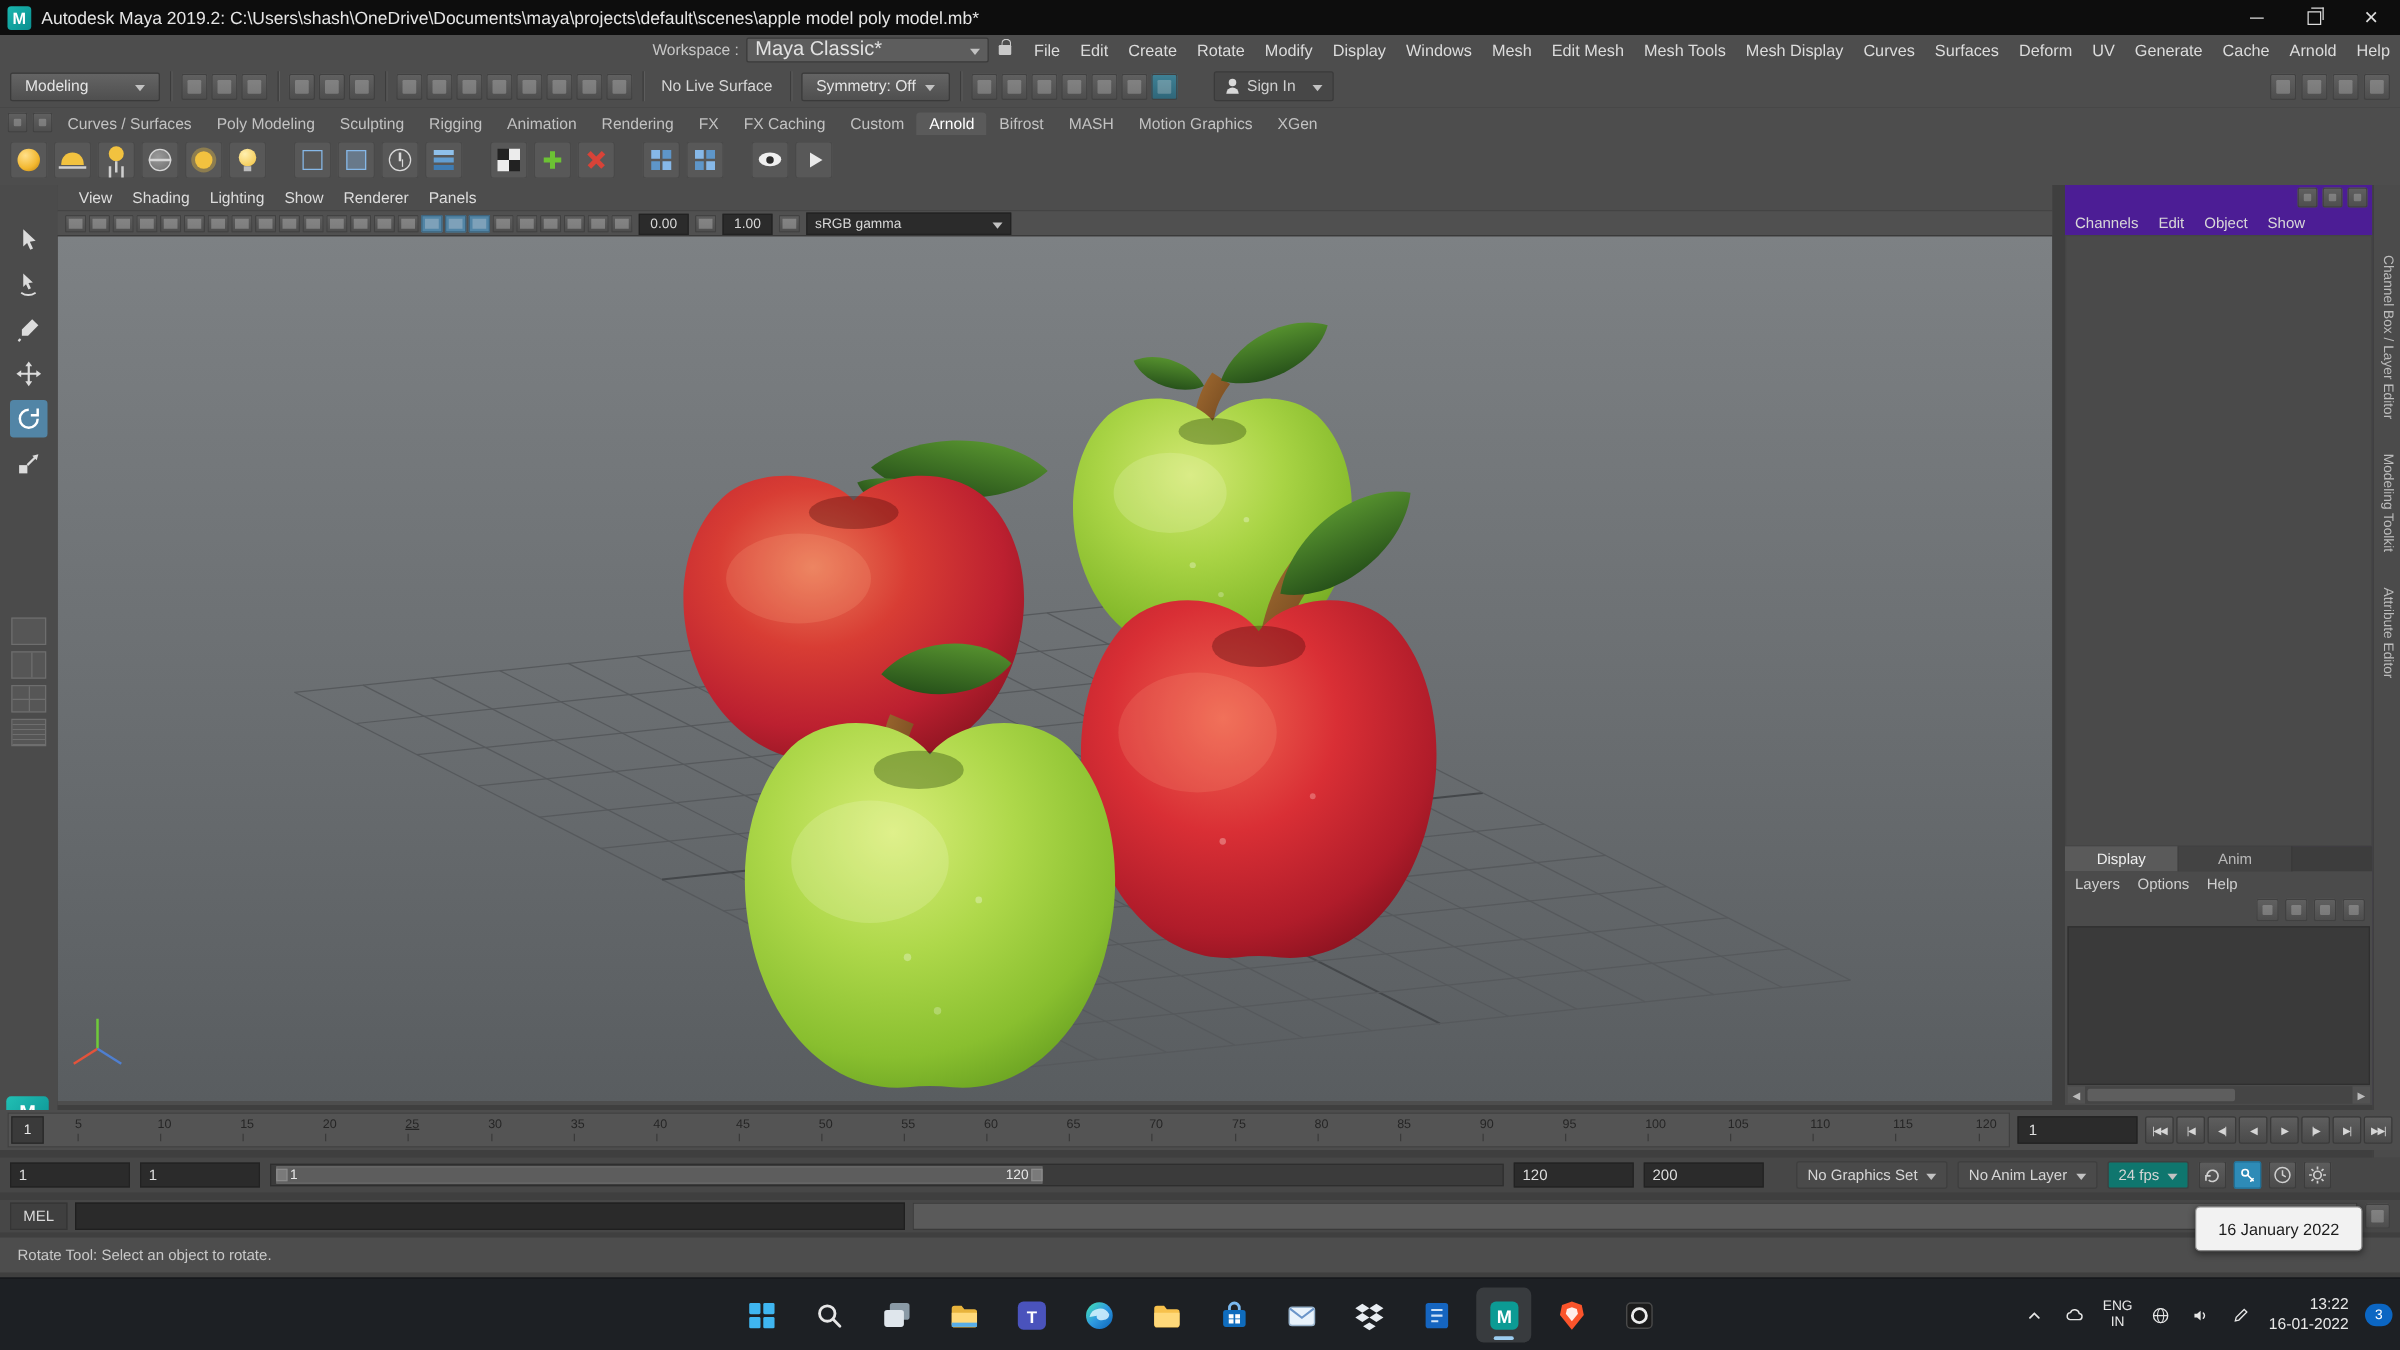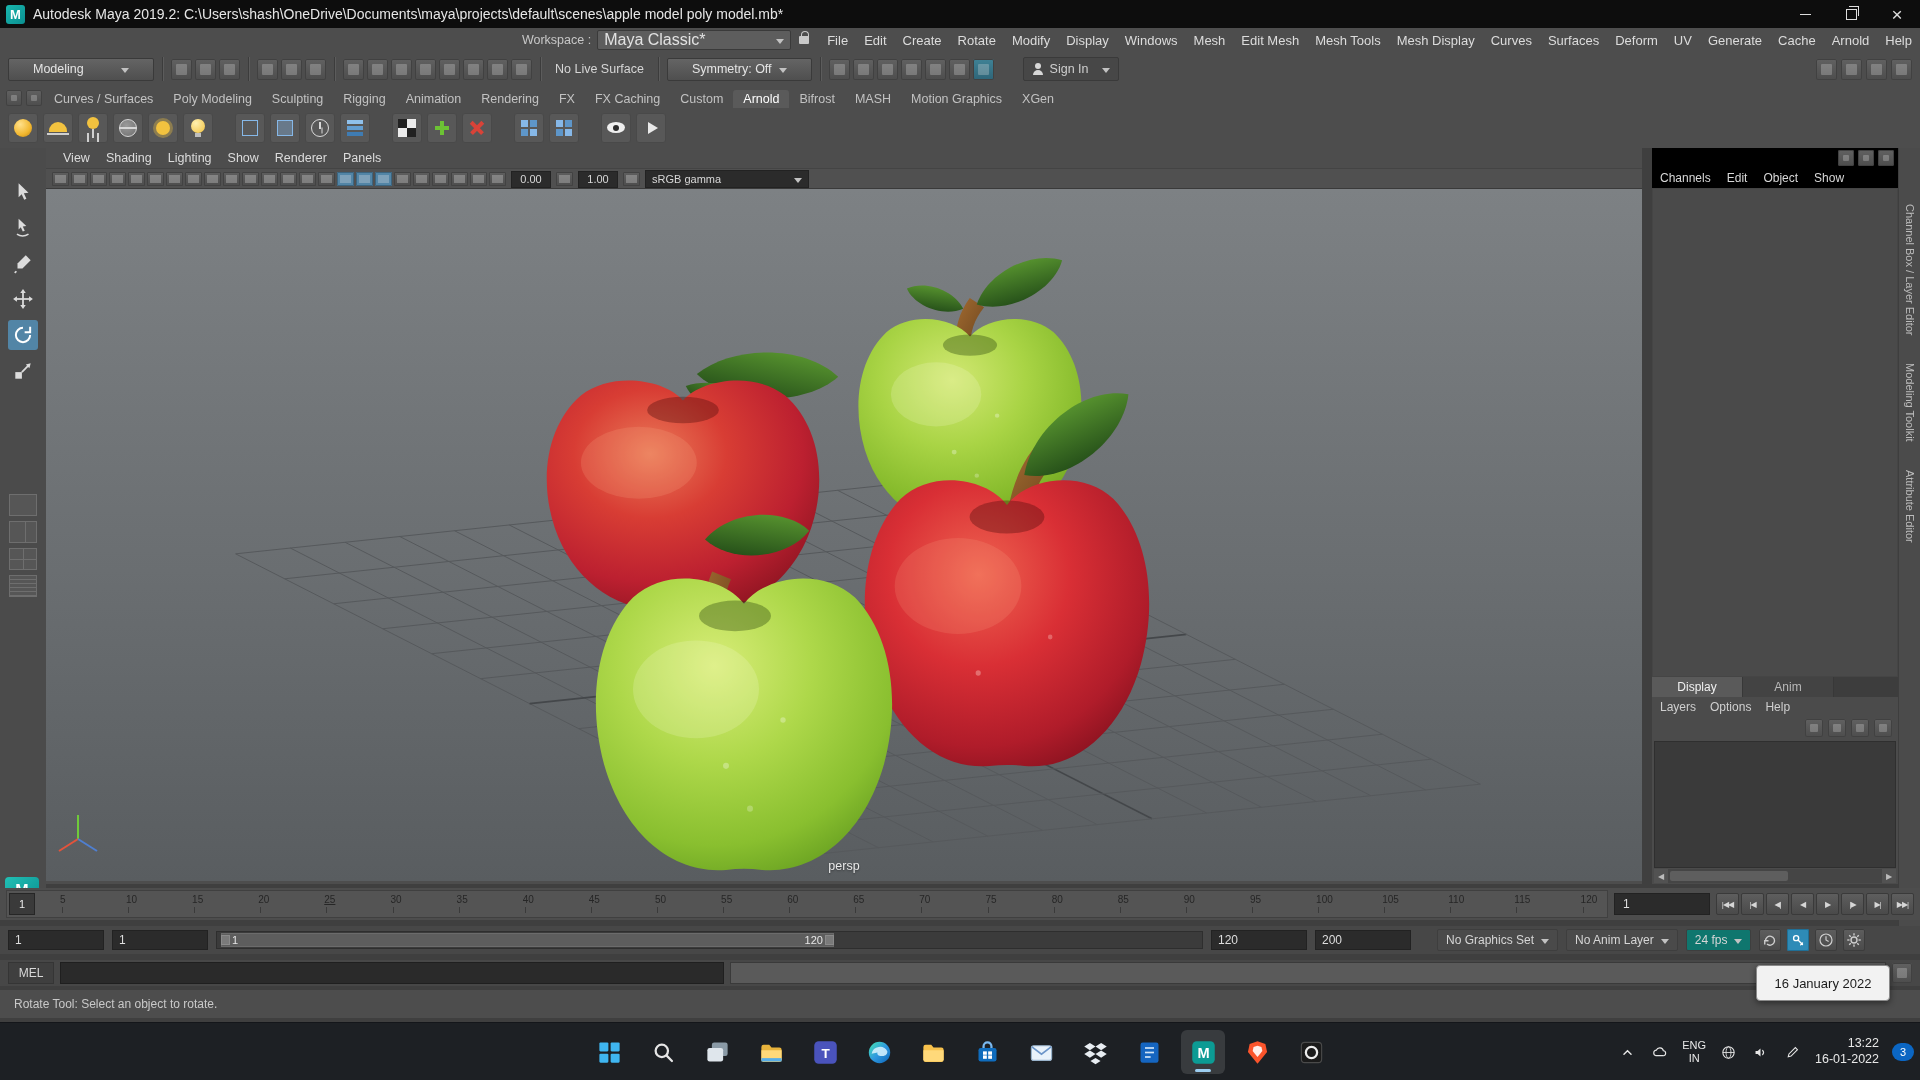--- a/index.html
+++ b/index.html
@@ -26,21 +26,21 @@
   #workspace{margin-left:auto;display:flex;align-items:center;gap:6px;padding-right:10px;font-size:12.5px;color:#c7c7c7;}
   .ws-select{width:180px;height:18px;background:#5d5d5d;border:1px solid #3a3a3a;border-radius:2px;
     display:flex;align-items:center;padding:0 6px;color:#e2e2e2;font-size:16px;}
   .ws-select span:first-child{flex:1;}
   .lock{width:10px;height:8px;background:#c9c9c9;border-radius:1px;position:relative;margin-left:2px;}
   .lock::before{content:"";position:absolute;left:2px;top:-5px;width:6px;height:5px;border:1.5px solid #c9c9c9;border-bottom:none;border-radius:4px 4px 0 0;}
 
   
   #statusline{top:52px;height:34px;background:#4d4d4d;border-bottom:1px solid #3a3a3a;display:flex;align-items:center;padding:0 8px;gap:3px;font-size:12.5px;}
   .dd{height:21px;background:linear-gradient(#646464,#4f4f4f);border:1px solid #3a3a3a;border-radius:2px;
-      display:flex;align-items:center;padding:0 24px;color:#e4e4e4;}
+      display:flex;align-items:center;padding:0 11px;color:#e4e4e4;}
   .caret{display:inline-block;width:0;height:0;border:4px solid transparent;border-top:5px solid #c2c2c2;margin-left:7px;position:relative;top:3px;}
   .msep{width:1px;height:24px;background:#3c3c3c;box-shadow:1px 0 0 #5c5c5c;margin:0 5px;flex:none;}
   .mi{width:21px;height:21px;border-radius:2px;background:linear-gradient(#616161,#4d4d4d);
       box-shadow:inset 0 0 0 1px #414141;position:relative;flex:none;}
   .mi::after{content:"";position:absolute;inset:5px;background:rgba(225,225,225,.28);border-radius:1px;}
   .mi.accent{background:linear-gradient(#3f8296,#2e6578);}
   .status-text{color:#d6d6d6;margin:0 6px;white-space:nowrap;}
   .signin{height:22px;border:1px solid #3a3a3a;border-radius:2px;background:#474747;display:flex;align-items:center;padding:0 8px;margin-left:26px;gap:6px;}
   .person{width:12px;height:12px;position:relative;}
   .person::before{content:"";position:absolute;left:3px;top:0;width:6px;height:6px;border-radius:50%;background:#d8d8d8;}
@@ -108,21 +108,21 @@
             display:flex;align-items:center;justify-content:center;margin:0 3px;}
   .vp-dd{width:150px;height:16px;background:#2b2b2b;border:1px solid #222;color:#d8d8d8;font-size:11px;
          display:flex;align-items:center;padding:0 6px;margin-left:3px;}
   .vp-dd span:first-child{flex:1;}
   #vp-canvas{position:absolute;left:0;top:40px;width:1596px;height:692px;border-top:1px solid #3a3a3a;overflow:hidden;}
   #persp-label{position:absolute;left:0;right:0;bottom:8px;text-align:center;color:#e8e8e8;font-size:12.5px;text-shadow:0 1px 2px rgba(0,0,0,.4);}
 
   #divider-col{position:absolute;left:1642px;top:148px;width:10px;height:736px;background:#3f3f3f;}
 
   
-  #right-panel{position:absolute;left:1652px;top:148px;width:246px;height:736px;background:#000000;font-size:12px;}
+  #right-panel{position:absolute;left:1652px;top:148px;width:246px;height:736px;background:#4c1d95;font-size:12px;}
   .rp-top-icons{height:20px;display:flex;justify-content:flex-end;align-items:center;gap:4px;padding:0 4px;}
   .rp-top-icons .mi{width:16px;height:16px;}
   .rp-menus{height:20px;display:flex;align-items:center;gap:16px;padding-left:8px;border-bottom:1px solid #424242;}
   .rp-menus span{color:#d8d8d8;}
   .rp-body{position:absolute;left:0;right:0;top:40px;bottom:207px;background:#4a4a4a;border:1px solid #454545;}
   .le{position:absolute;left:0;right:0;bottom:0;height:207px;background:#4b4b4b;}
   .le-tabs{height:20px;display:flex;background:#3d3d3d;}
   .le-tab{width:90px;display:flex;align-items:center;justify-content:center;color:#b8b8b8;background:#434343;border-right:1px solid #383838;}
   .le-tab.active{background:#5a5a5a;color:#efefef;}
   .le-menus{height:20px;display:flex;align-items:center;gap:14px;padding-left:8px;}
@@ -578,21 +578,20 @@
           <circle cx="4" cy="56" r="2" fill="rgba(255,255,255,0.25)"></circle>
         </g>
       </g>
 
       <g transform="translate(32,650)">
         <line x1="0" y1="0" x2="0" y2="-24" stroke="#6fca3a" stroke-width="2"></line>
         <line x1="0" y1="0" x2="-19" y2="12" stroke="#e4533b" stroke-width="2"></line>
         <line x1="0" y1="0" x2="19" y2="12" stroke="#4f7fd0" stroke-width="2"></line>
       </g>
     </svg>
-    <div id="persp-label">persp</div>
   </div>
 </div>
 
 <div id="divider-col"></div>
 
 <div id="right-panel">
   <div class="rp-top-icons">
 
   <span class="mi"></span>
       <span class="mi"></span>

